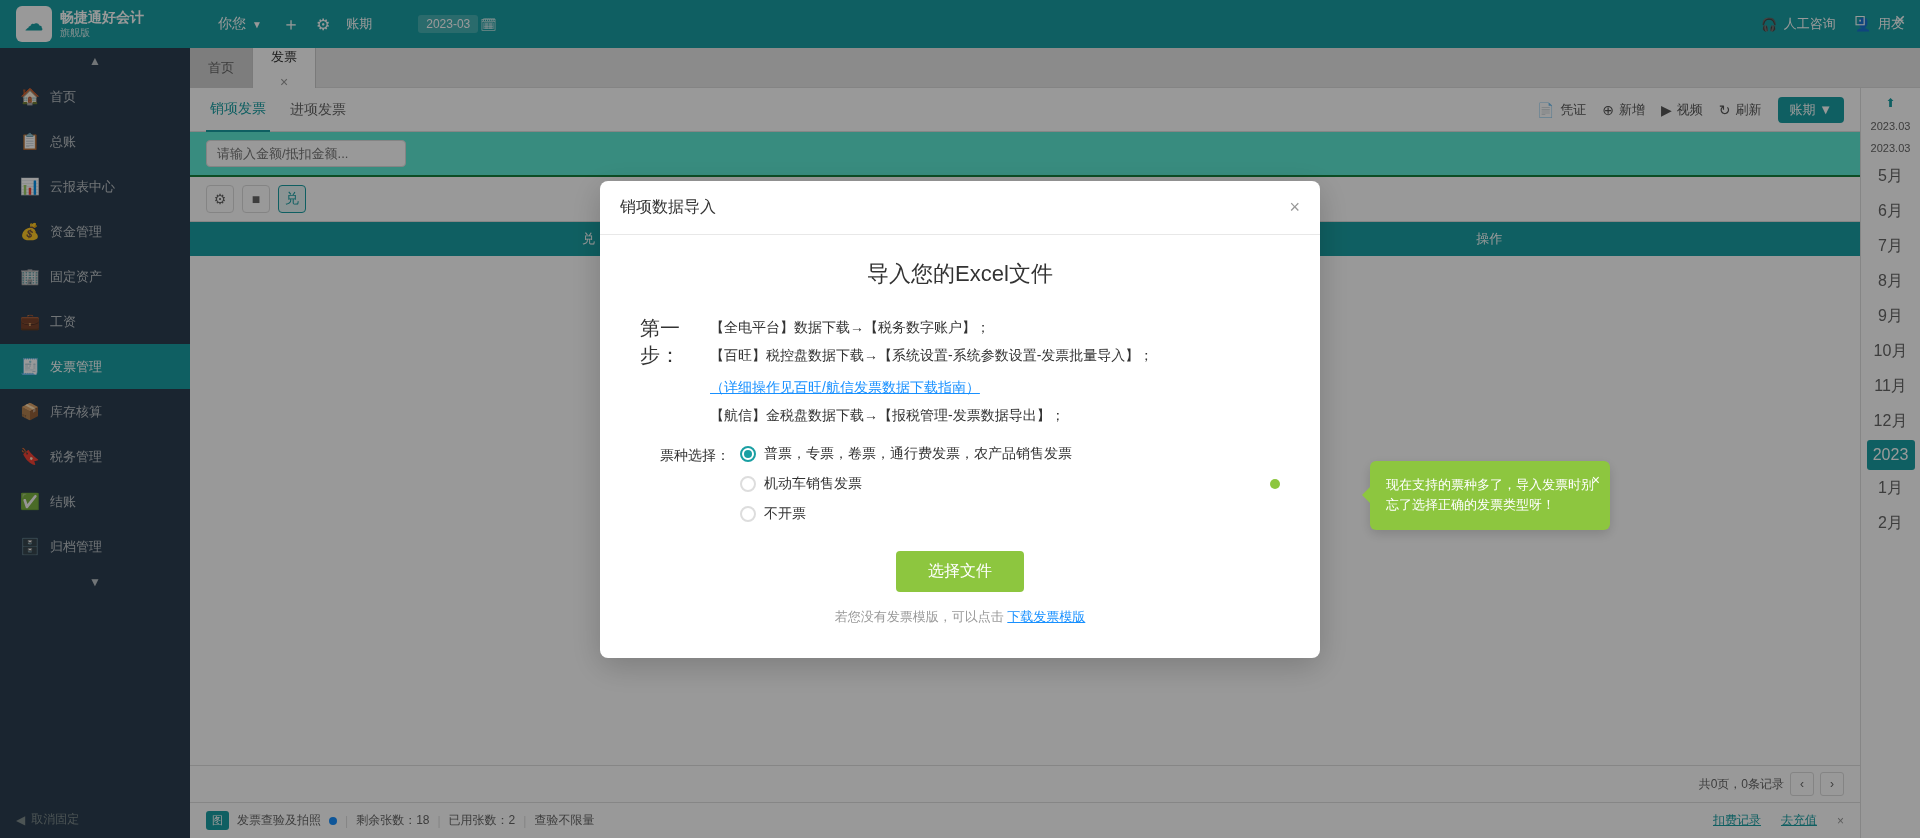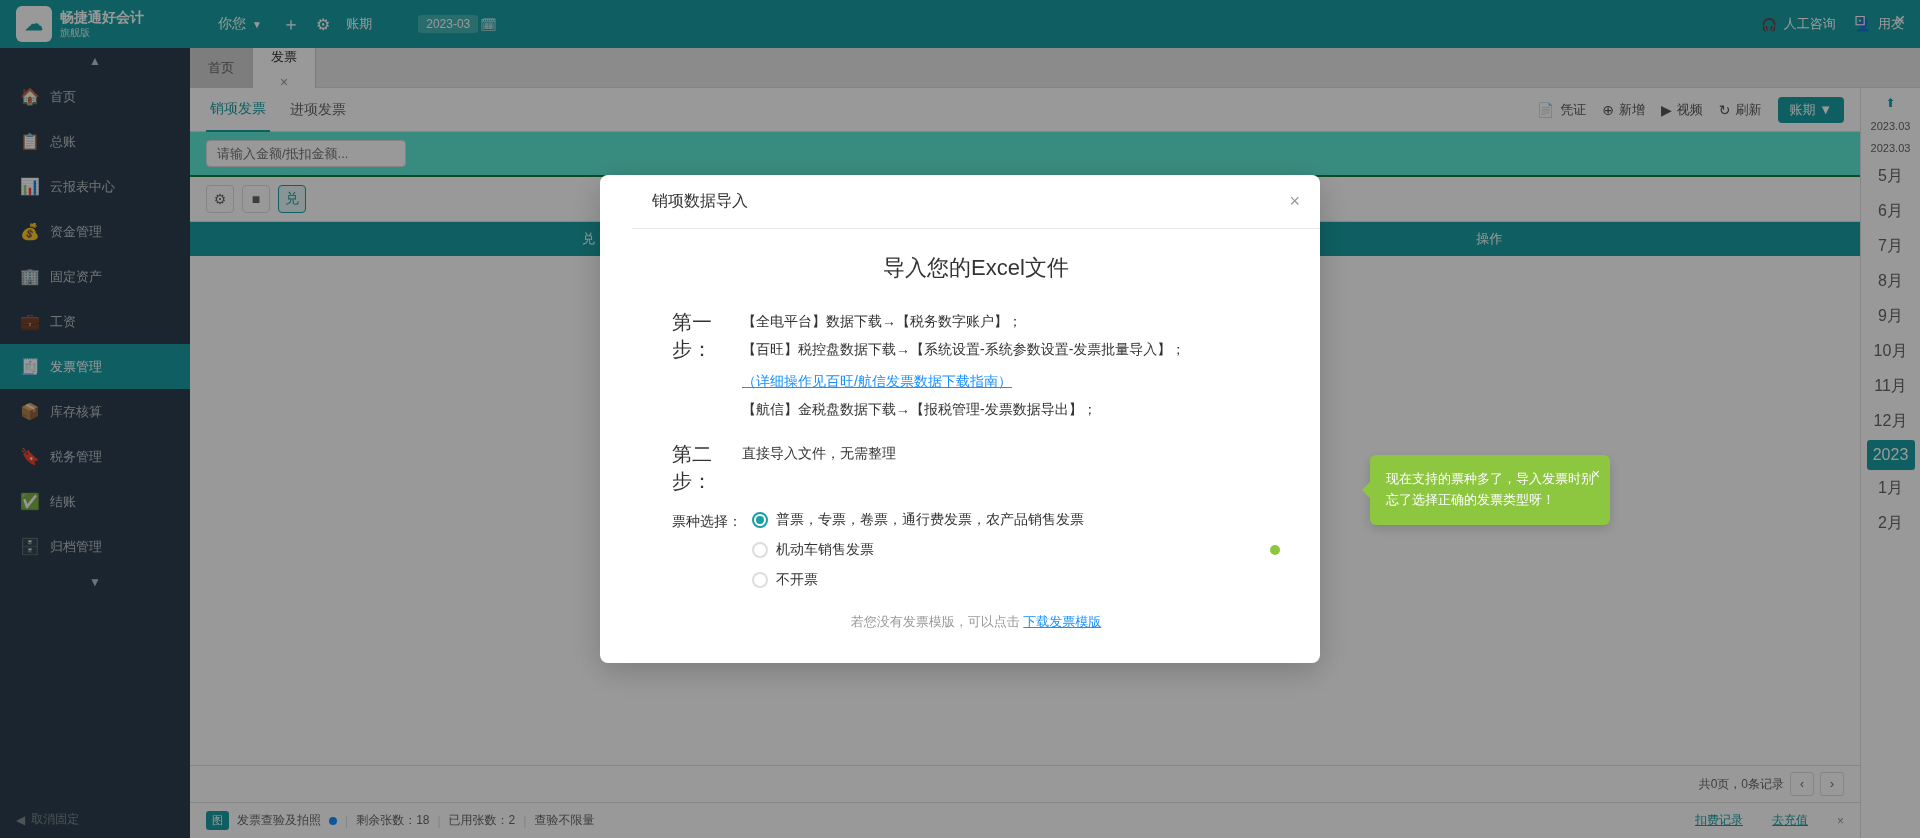--- a/index.html
+++ b/index.html
@@ -68,41 +68,41 @@
     
     .right-panel { width: 60px; background: white; border-left: 1px solid #e0e0e0; display: flex; flex-direction: column; align-items: center; padding: 8px 0; gap: 2px; }
     .right-panel-item { width: 48px; padding: 6px 4px; text-align: center; font-size: 16px; color: #666; cursor: pointer; border-radius: 4px; }
     .right-panel-item.active-month { background: #1a9fa3; color: white; border-radius: 3px; }
 
     
     .bottom-bar { display: flex; align-items: center; padding: 0 16px; height: 36px; background: white; border-top: 1px solid #e0e0e0; gap: 16px; font-size: 12px; color: #666; }
     .bottom-bar-left { display: flex; align-items: center; gap: 8px; }
     .invoice-check-badge { background: #1a9fa3; color: white; padding: 2px 6px; border-radius: 3px; font-size: 11px; }
     .blue-dot { width: 8px; height: 8px; border-radius: 50%; background: #1890ff; display: inline-block; }
-    .bottom-bar-right { margin-left: auto; display: flex; align-items: center; gap: 29px; }
+    .bottom-bar-right { margin-left: auto; display: flex; align-items: center; gap: 20px; }
     .link-text { color: #1a9fa3; cursor: pointer; text-decoration: underline; }
     .close-icon-sm { cursor: pointer; color: #999; }
 
     
     .overlay { position: fixed; top: 0; left: 0; right: 0; bottom: 0; background: rgba(0,0,0,0.4); z-index: 100; display: flex; align-items: center; justify-content: center; }
 
     
-    .modal { background: white; border-radius: 8px; width: 720px; max-height: 650px; box-shadow: 0 8px 32px rgba(0,0,0,0.2); overflow: visible; position: relative; padding-left: 32px; }
+    .modal { background: white; border-radius: 8px; width: 720px; max-height: 650px; box-shadow: 0 8px 32px rgba(0,0,0,0.2); overflow: visible; position: relative; }
     .modal-header { display: flex; align-items: center; justify-content: space-between; padding: 16px 20px; border-bottom: 1px solid #e8e8e8; }
     .modal-title { font-size: 16px; font-weight: 500; color: #333; }
     .modal-close { cursor: pointer; color: #999; font-size: 18px; }
     .modal-body { padding: 24px 40px 32px; }
     .modal-main-title { text-align: center; font-size: 22px; color: #333; margin-bottom: 24px; font-weight: 500; }
 
     .step-row { display: flex; margin-bottom: 16px; }
     .step-label { color: #333; font-size: 20px; font-weight: 500; width: 70px; flex-shrink: 0; margin-top: 2px; }
     .step-content { flex: 1; font-size: 14px; color: #333; line-height: 2; }
     .step-content .link { color: #1890ff; text-decoration: underline; cursor: pointer; }
 
-    .ticket-section { display: flex; margin-bottom: 12px; }
+    .ticket-section { display: flex; margin-bottom: 12px; margin-left: 20px; }
     .ticket-label { color: #333; font-size: 14px; width: 80px; flex-shrink: 0; margin-top: 2px; }
     .ticket-options { flex: 1; }
     .radio-option { display: flex; align-items: center; gap: 8px; margin-bottom: 12px; font-size: 14px; color: #333; }
     .radio-circle { width: 16px; height: 16px; border-radius: 50%; border: 2px solid #ddd; display: flex; align-items: center; justify-content: center; flex-shrink: 0; }
     .radio-circle.selected { border-color: #1a9fa3; background: white; }
     .radio-circle.selected::after { content: ''; width: 8px; height: 8px; border-radius: 50%; background: #1a9fa3; }
 
     .select-file-btn { background: #8dc63f; color: white; border: none; padding: 10px 32px; border-radius: 4px; font-size: 16px; cursor: pointer; display: block; margin: 0 auto 16px; }
     .download-hint { text-align: center; font-size: 13px; color: #999; }
     .download-hint .link { color: #1890ff; text-decoration: underline; cursor: pointer; }
@@ -372,24 +372,20 @@
         <div class="step-content">
           <div>【全电平台】数据下载→【税务数字账户】；</div>
           <div>【百旺】税控盘数据下载→【系统设置-系统参数设置-发票批量导入】；</div>
           <div style="margin-top:4px;">
             <span class="link" style="color:#1890ff; text-decoration:underline; cursor:pointer;">（详细操作见百旺/航信发票数据下载指南）</span>
           </div>
           <div>【航信】金税盘数据下载→【报税管理-发票数据导出】；</div>
         </div>
       </div>
 
-      <div class="step-row">
-        <div class="step-label">第二步：</div>
-        <div class="step-content">直接导入文件，无需整理</div>
-      </div>
 
       <div class="ticket-section">
         <div class="ticket-label">票种选择：</div>
         <div class="ticket-options">
 
           <div class="radio-option">
             <div class="radio-circle selected"></div>
             <span>普票，专票，卷票，通行费发票，农产品销售发票</span>
           </div>
 
@@ -400,20 +396,23 @@
             <div style="position:absolute; right:0; top:50%; transform:translateY(-50%); width:10px; height:10px; border-radius:50%; background:#8dc63f;"></div>
           </div>
 
           <div class="radio-option">
             <div class="radio-circle"></div>
             <span>不开票</span>
           </div>
         </div>
       </div>
 
+      <div style="text-align:center; margin-top:16px;">
+        <button class="select-file-btn">选择文件</button>
+      </div>
 
       <div class="download-hint">
         <span>若您没有发票模版，可以点击</span>
         <span class="link" style="color:#1890ff; text-decoration:underline; cursor:pointer;">下载发票模版</span>
       </div>
     </div>
 
     <div class="tooltip-popup">
       <span class="tooltip-close">×</span>
       <div>现在支持的票种多了，导入发票时别忘了选择正确的发票类型呀！</div>

